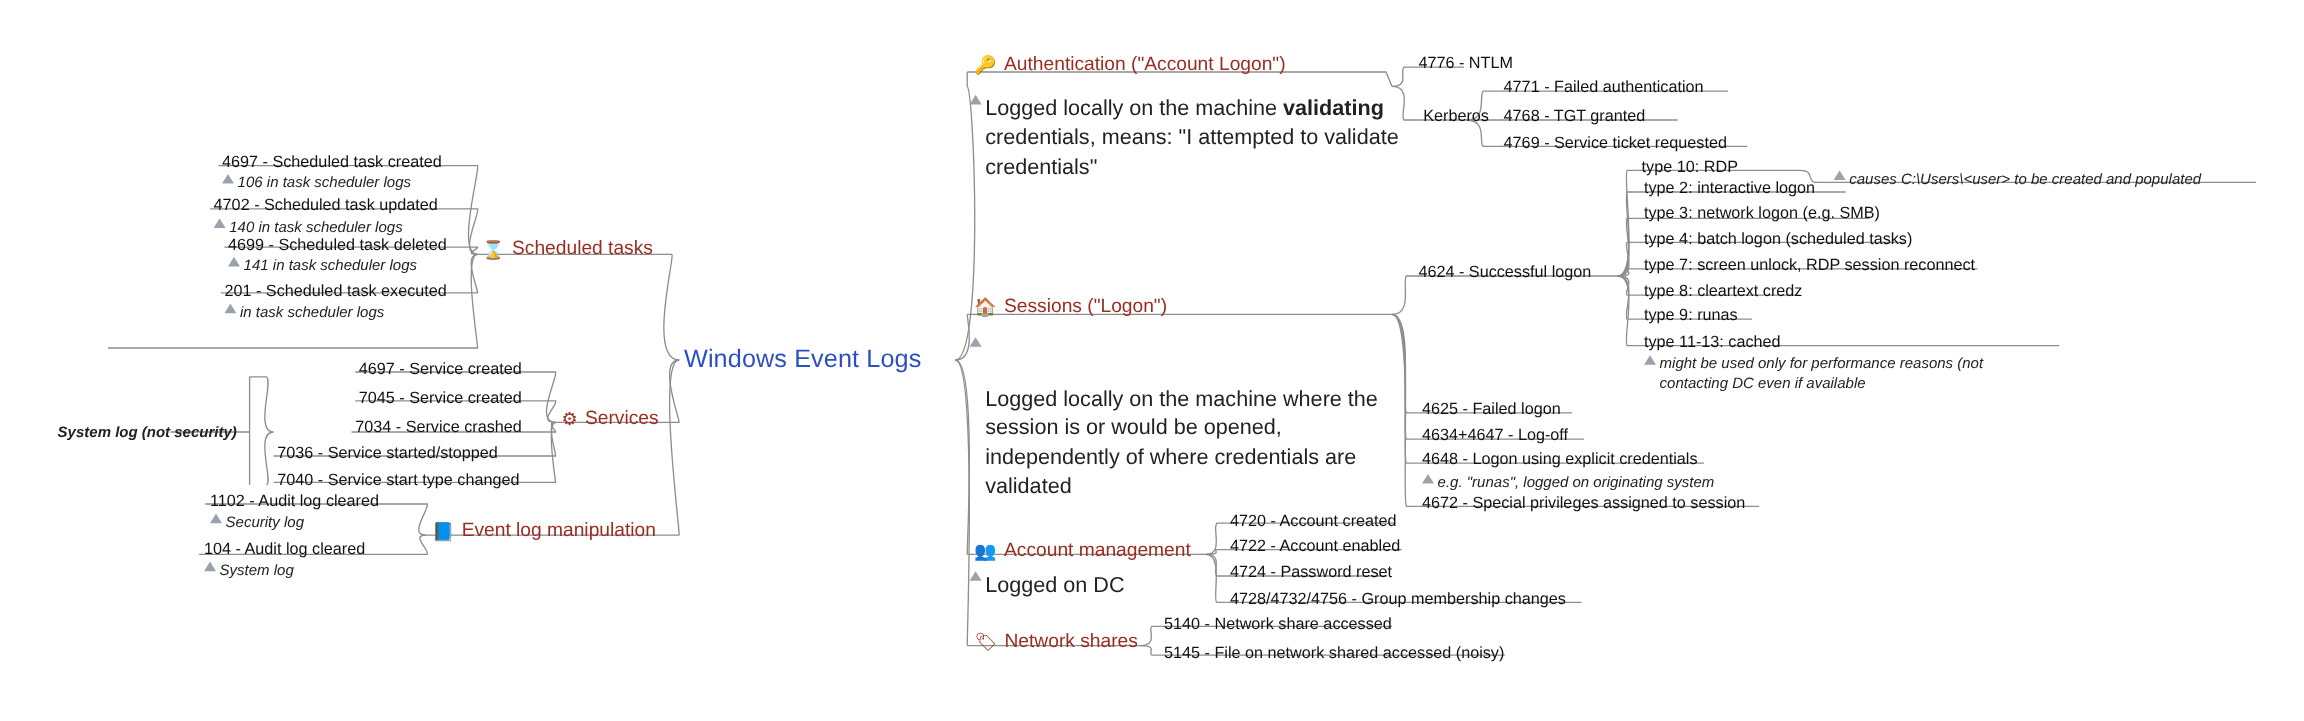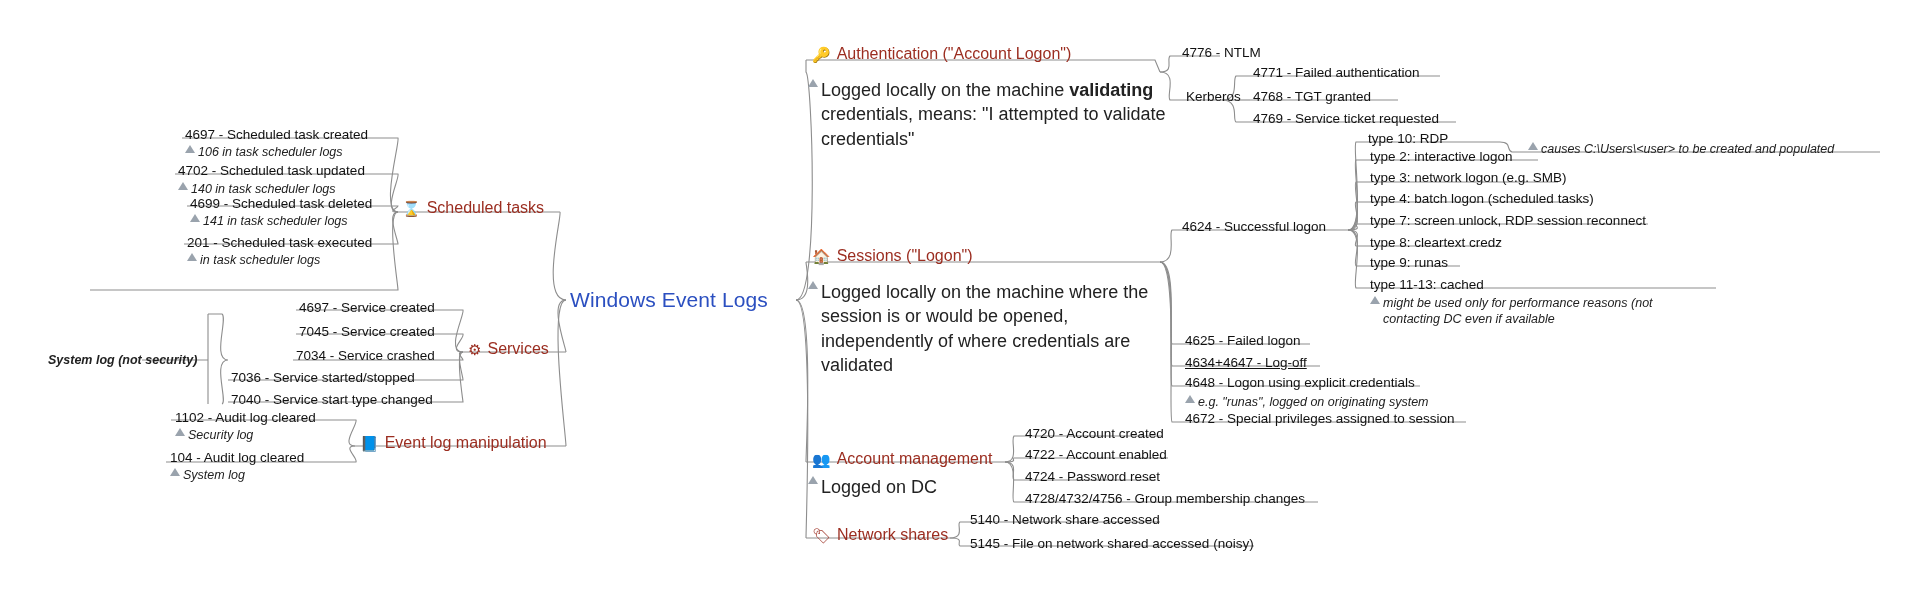--- a/index.html
+++ b/index.html
@@ -303,27 +303,27 @@
 
   <div class="node branch" style="left:812px; top:246px;">
     <span class="branch-inner">
       <span class="bicon">🏠</span>
       <span>Sessions ("Logon")</span>
     </span>
   </div>
   <div class="node" style="left:808px; top:280px;">
     <div class="note-row">
       <span class="note-ico"></span>
-      <span class="note-plain note-wrap" style="max-width:330px;">Logged locally on the machine where the session is or would be opened, independently of where credentials are validated</span>
+      <span class="note-plain note-wrap" style="max-width:330px;margin-top:40px;">Logged locally on the machine where the session is or would be opened, independently of where credentials are validated</span>
     </div>
   </div>
 
   <div class="node leaf" style="left:1182px; top:219px;">4624 - Successful logon</div>
   <div class="node leaf" style="left:1185px; top:333px;">4625 - Failed logon</div>
-  <div class="node leaf" style="left:1185px; top:355px;text-decoration:underline;">4634+4647 - Log-off</div>
+  <div class="node leaf" style="left:1185px; top:355px;">4634+4647 - Log-off</div>
   <div class="node leaf" style="left:1185px; top:375px;">4648 - Logon using explicit credentials</div>
   <div class="node note" style="left:1185px; top:394px;">
     <span class="note-row">
         <span class="note-ico"></span>
         <span>e.g. "runas", logged on originating system</span>
       </span>
   </div>
   <div class="node leaf" style="left:1185px; top:411px;">4672 - Special privileges assigned to session</div>
 
   <div class="node leaf" style="left:1368px; top:131px;">type 10: RDP</div>

